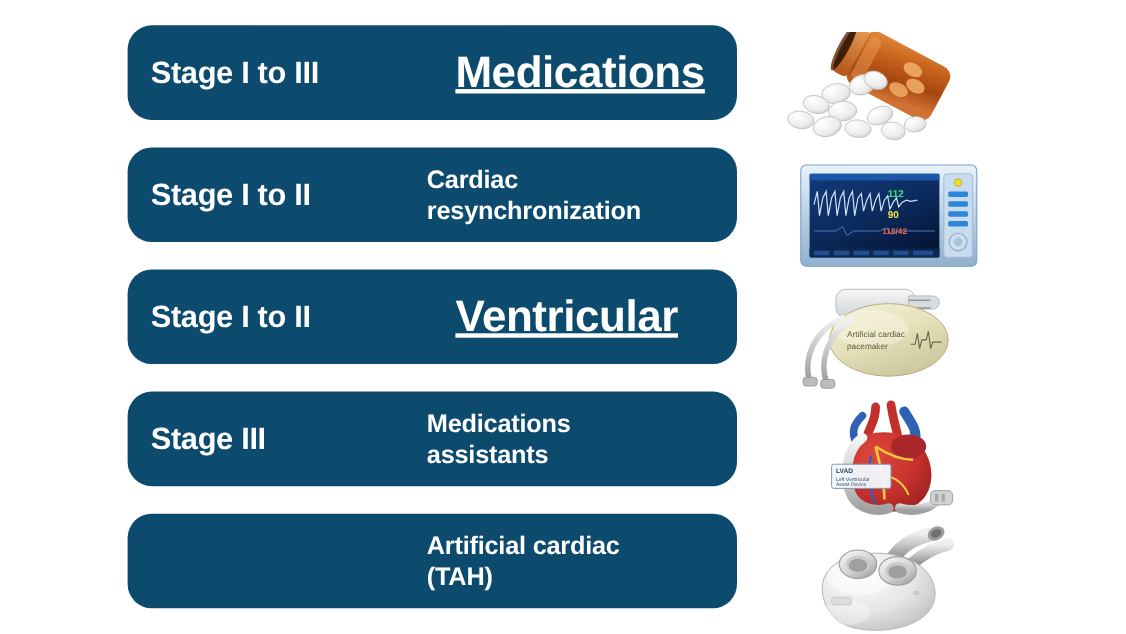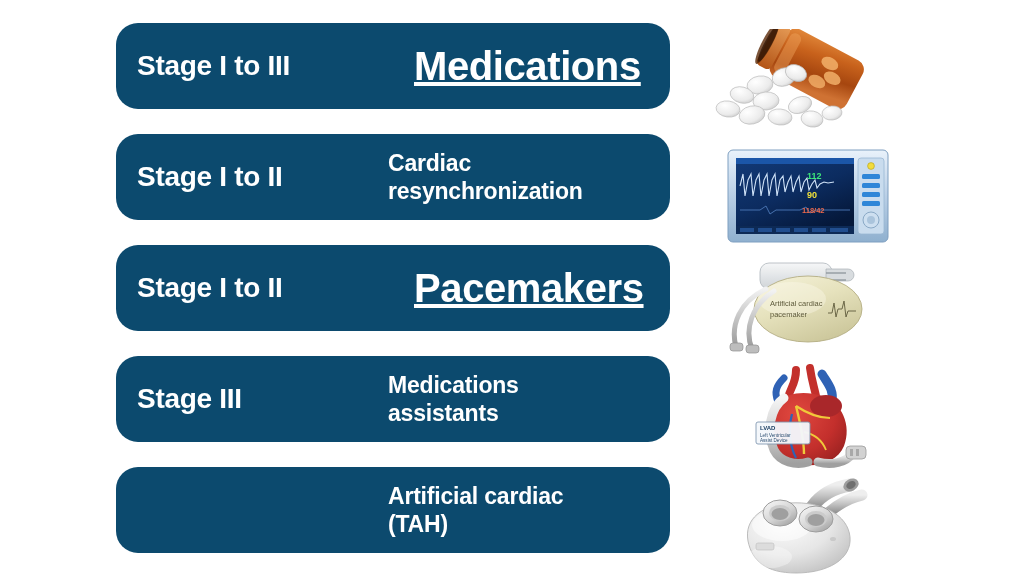--- a/index.html
+++ b/index.html
@@ -198,21 +198,21 @@
         </g>
         <circle cx="171" cy="80" r="8" fill="#cddff0" stroke="#8aa9c6" stroke-width="1"></circle>
         <circle cx="171" cy="80" r="4" fill="#aac4dc"></circle>
       </svg>
     </div>
   </div>
 
   <div class="row row-2">
     <div class="bar">
       <span class="stage-label">Stage I to II</span>
-      <span class="treatment-label big">Pacemakers</span>
+      <span class="treatment-label big">Ventricular</span>
     </div>
 
     <div class="figure">
       <svg width="220" height="110" viewBox="0 0 220 110">
         <defs>
           <linearGradient id="canG" x1="0.1" y1="0" x2="0.7" y2="1">
             <stop offset="0%" stop-color="#f4f1d8"></stop>
             <stop offset="45%" stop-color="#e6e2bd"></stop>
             <stop offset="100%" stop-color="#cbc69a"></stop>
           </linearGradient>

